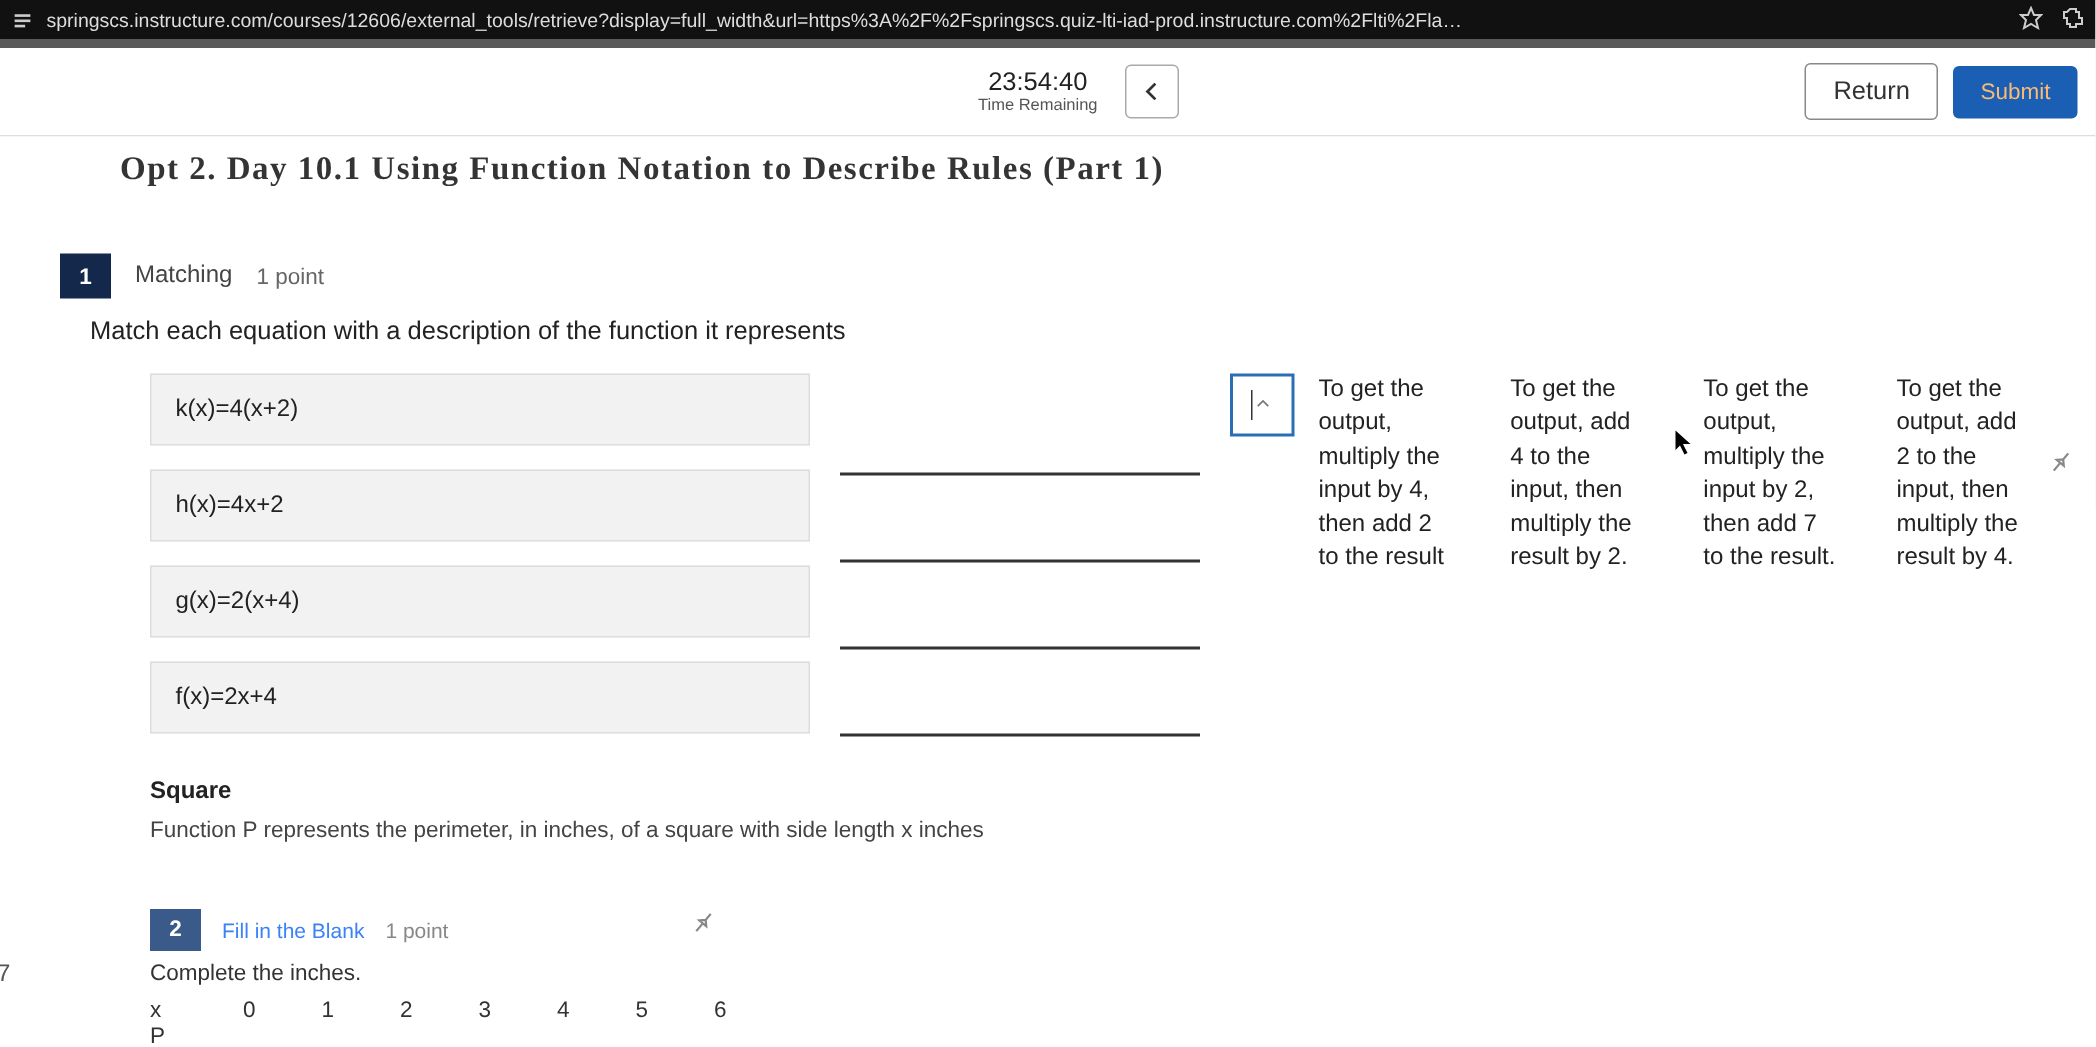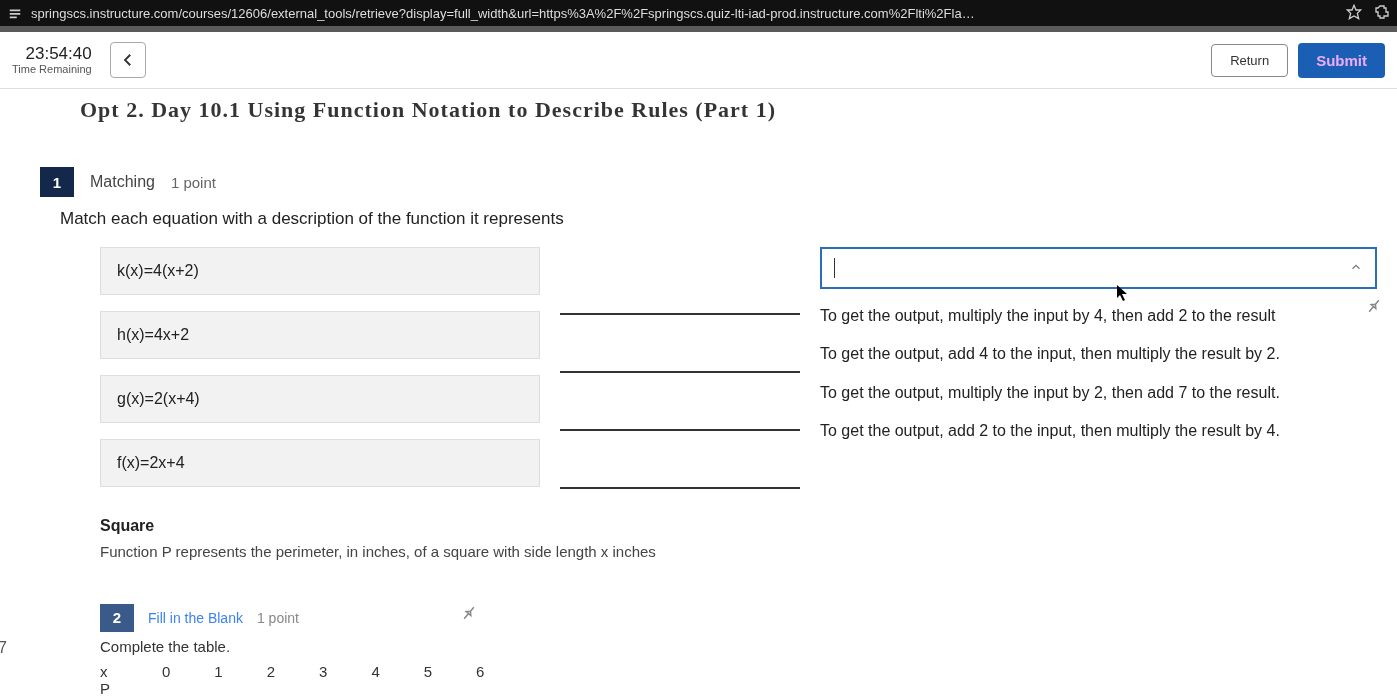--- a/index.html
+++ b/index.html
@@ -24,42 +24,43 @@
   .header-strip { height:6px; background:#5a5a5a; }
   .top-bar {
     background:#fff;
     display:flex;
     align-items:center;
     padding: 10px 12px;
     border-bottom:1px solid #ddd;
     gap:10px;
   }
   .timer-block {
-    text-align:right;
+    margin-left:640px;
+    text-align:center;
     line-height:1.1;
   }
   .timer-time { font-size:17px; color:#222; font-weight:500;}
   .timer-label { font-size:11px; color:#555; }
   .nav-btn {
     width:36px; height:36px;
     border:1px solid #aaa;
     border-radius:4px;
     background:#fff;
     display:flex;align-items:center;justify-content:center;
     margin-left:8px;
     cursor:pointer;
   }
   .spacer{flex:1;}
   .btn-outline {
     border:1px solid #888; color:#333; background:#fff;
-    padding:8px 18px; border-radius:4px; font-size:13px; cursor:pointer;
+    padding:8px 18px; border-radius:4px; font-size:17px; cursor:pointer;
   }
   .btn-primary {
-    border:none; color:#f0abfc; background:#1a5fb4;
-    padding:9px 18px; border-radius:4px; font-size:15px; cursor:pointer;font-weight:bold;
+    border:none; color:#fdba74; background:#1a5fb4;
+    padding:9px 18px; border-radius:4px; font-size:15px; cursor:pointer;
   }
   .content {
     background:#fff;
     margin-top:0;
     padding: 0 0 10px 0;
     position:relative;
   }
   .partial-title {
     font-family: Georgia, serif;
     font-size:22px;
@@ -105,21 +106,21 @@
     padding:14px 16px;
     font-size:16px;
     color:#222;
   }
   .match-lines {
     width:240px;
     display:flex;flex-direction:column;
     padding-top:18px;
   }
   .match-line { border-bottom:2px solid #333; height:50px; margin-bottom:8px;}
-  .match-right { flex:1; display:flex; flex-direction:column; gap:16px; padding-top:0;}
+  .match-right { flex:1; display:flex; flex-direction:row; gap:16px; padding-top:0;}
   .dropdown {
     border:2px solid #2a6fb5;
     background:#fff;
     height:42px;
     display:flex;align-items:center;justify-content:space-between;
     padding:0 12px;
     cursor:pointer;
   }
   .dropdown-caret { color:#777; font-size:13px;}
   .desc-text { font-size:16px; color:#222; line-height:1.4; padding-right:20px;}
@@ -254,21 +255,21 @@
       <span class="pin-abs" style="top:0; right:6px;">
         <svg class="pin" viewBox="0 0 24 24" fill="none" stroke="currentColor" stroke-width="2">
             <path d="M12 2 L12 9 L8 13 L16 13 L12 9 M12 13 L12 22"></path>
           </svg>
       </span>
       <div class="q2-row">
         <div class="q2-num-box">2</div>
         <span class="q2-type">Fill in the Blank</span>
         <span class="q2-pts">1 point</span>
       </div>
-      <div class="q2-prompt">Complete the table.</div>
+      <div class="q2-prompt">Complete the inches.</div>
       <div class="tbl-row">
         <span class="tbl-label">x</span>
         <span>0</span>
         <span>1</span>
         <span>2</span>
         <span>3</span>
         <span>4</span>
         <span>5</span>
         <span>6</span>
       </div>

